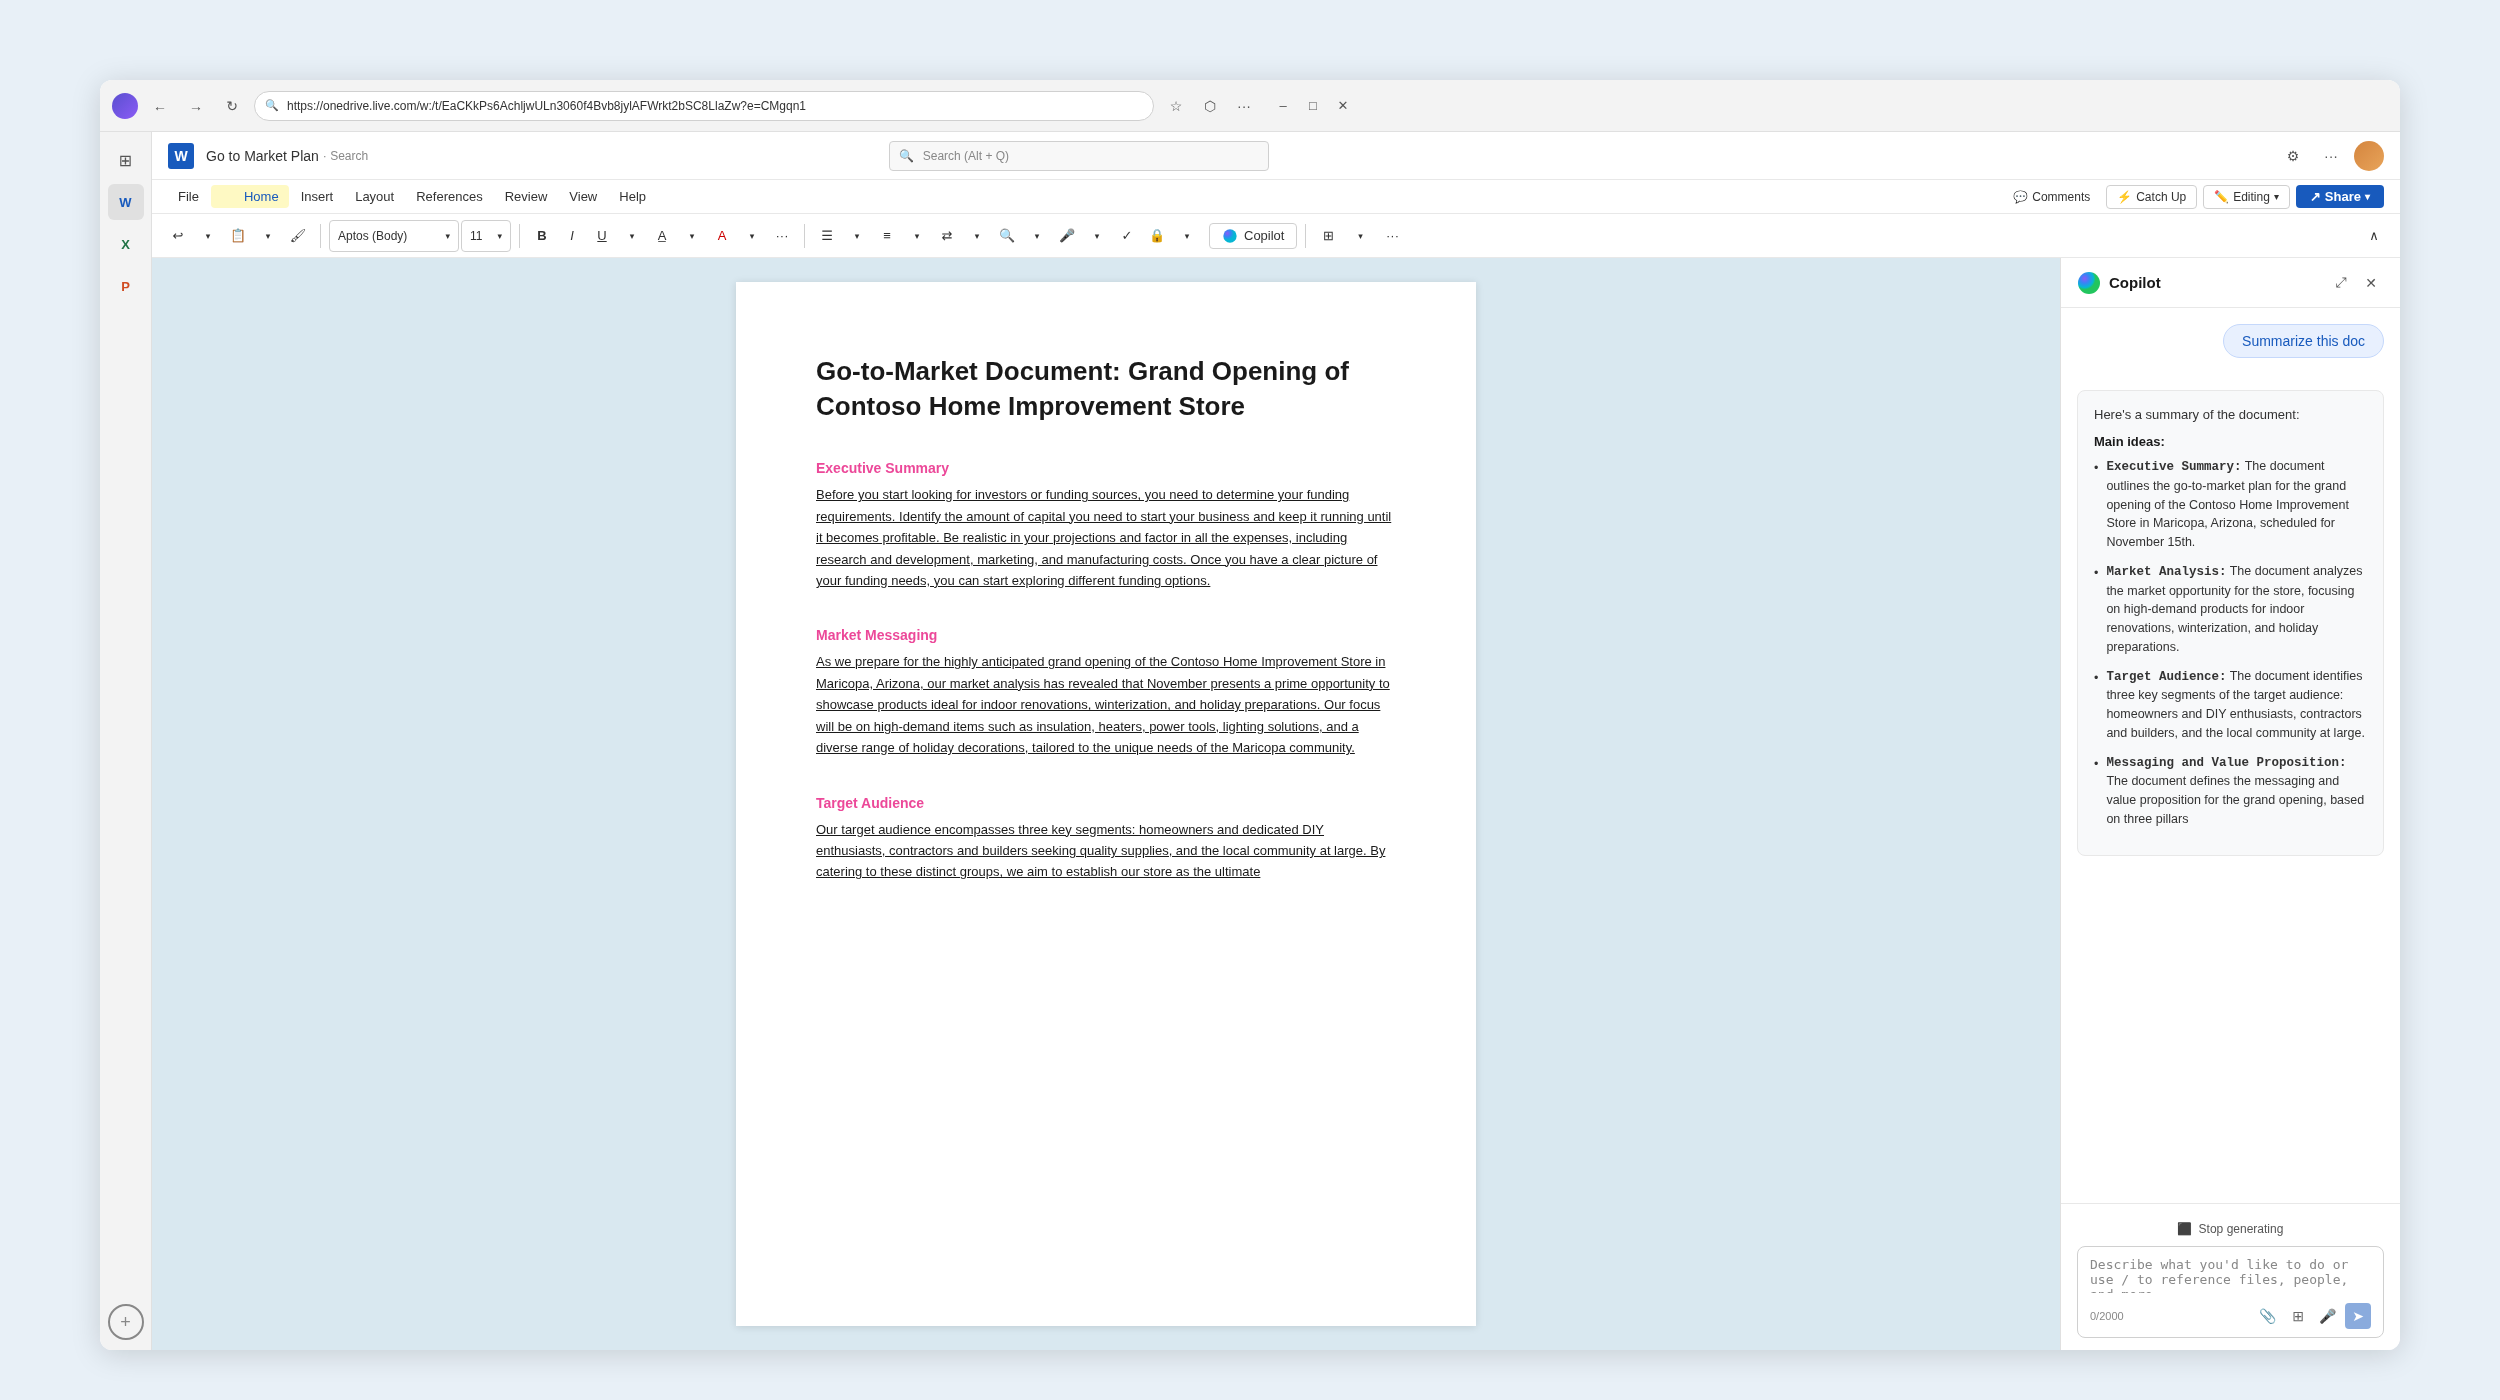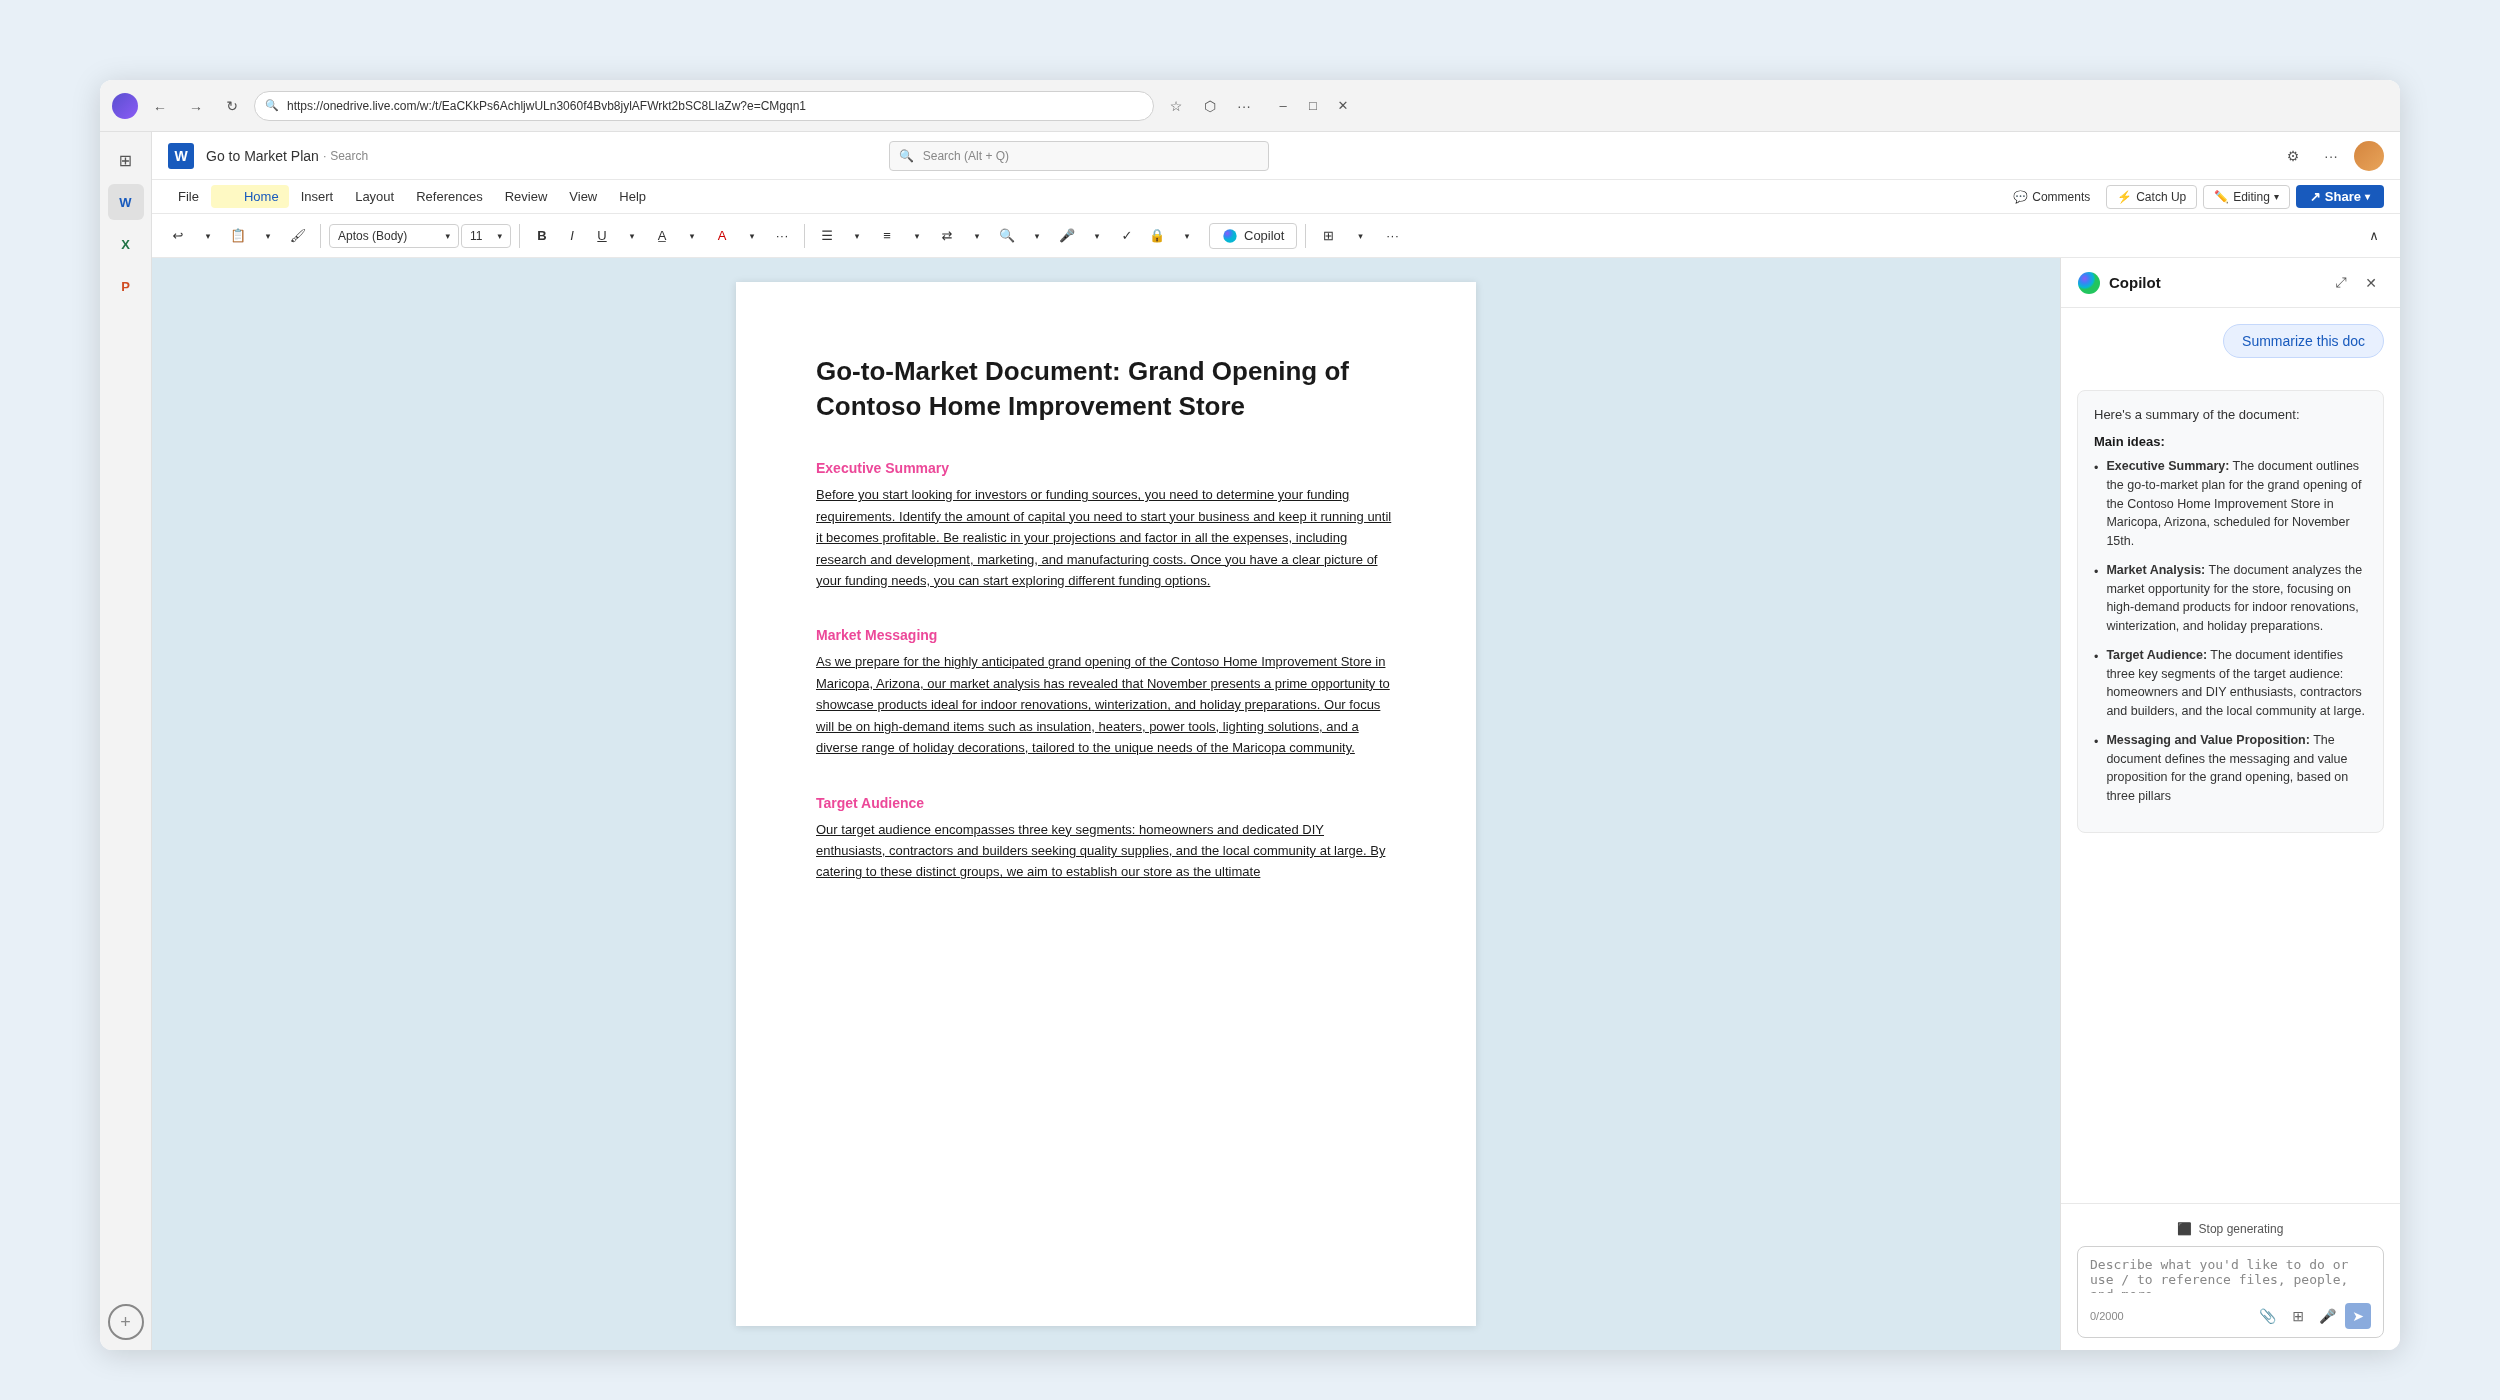--- a/index.html
+++ b/index.html
@@ -330,21 +330,21 @@
       display: flex;
       align-items: center;
       gap: 4px;
       padding: 3px 8px;
       border: 1px solid #d0d0d0;
       border-radius: 4px;
       font-size: 12px;
       color: #333;
       cursor: pointer;
       background: #fff;
-      height: 24px;
+      height: 32px;
     }
     .font-dropdown { min-width: 130px; }
     .size-dropdown { min-width: 50px; }
     .copilot-btn {
       display: flex;
       align-items: center;
       gap: 6px;
       padding: 4px 12px;
       border: 1px solid #d0d0d0;
       border-radius: 4px;
@@ -491,20 +491,21 @@
       color: #333;
       line-height: 1.5;
     }
     .response-bullet-dot {
       flex-shrink: 0;
       margin-top: 2px;
       color: #333;
     }
     .response-bullet strong {
       font-weight: 600;
+      font-family: Liberation Mono, monospace;
     }
 
     .copilot-footer {
       border-top: 1px solid #e8e8e8;
       padding: 12px 16px;
     }
     .stop-generating-row {
       display: flex;
       align-items: center;
       justify-content: center;

